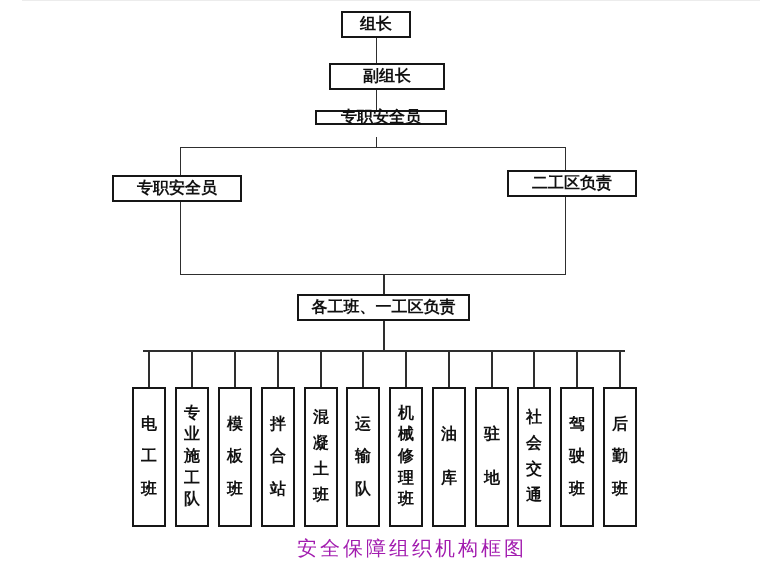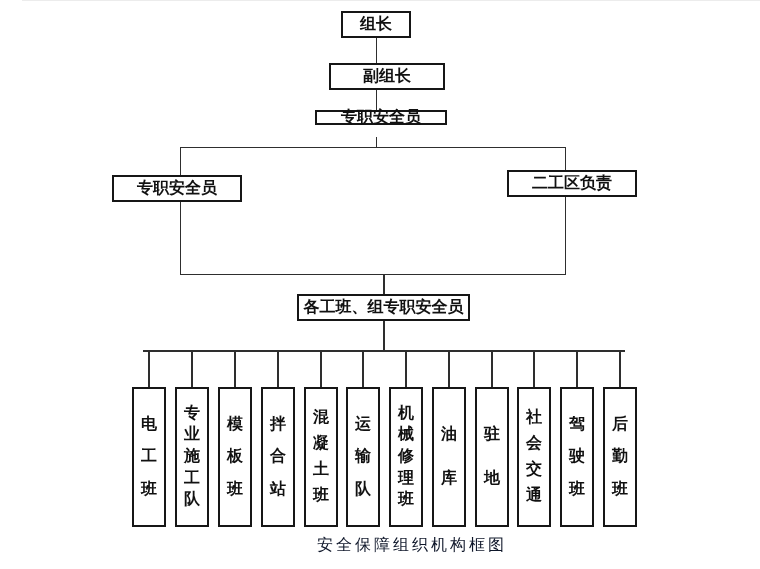--- a/index.html
+++ b/index.html
@@ -76,23 +76,23 @@
     font-size: 16px;
     line-height: 1;
     color: #111111;
   }
 
   .caption {
     position: absolute;
     left: 412px; top: 535px;
     transform: translateX(-50%);
     font-family: "DejaVu Serif", serif;
-    font-size: 16px;
+    font-size: 20px;
     letter-spacing: 3px;
-    color: #0f172a;
+    color: #a21caf;
     white-space: nowrap;
     z-index: 2;
   }
 </style>
 </head>
 <body>
 
 <div id="canvas">
 
   <div class="edge-line"></div>
@@ -124,21 +124,21 @@
   <div class="node" style="left:341px; top:11px;  width:70px;  height:27px;">组长</div>
 
   <div class="node" style="left:329px; top:63px;  width:116px; height:27px;">副组长</div>
 
   <div class="node" style="left:315px; top:110px; width:132px; height:15px;">专职安全员</div>
 
   <div class="node" style="left:112px; top:175px; width:130px; height:27px;">专职安全员</div>
 
   <div class="node" style="left:507px; top:170px; width:130px; height:27px;">二工区负责</div>
 
-  <div class="node" style="left:297px; top:294px; width:173px; height:27px;">各工班、组专职安全员</div>
+  <div class="node" style="left:297px; top:294px; width:173px; height:27px;">各工班、一工区负责</div>
 
   <div class="team" style="left:132px;">
     <div class="team-label">
         <span>电</span>
         <span>工</span>
         <span>班</span>
       </div>
   </div>
   <div class="team" style="left:175px;">
     <div class="team-label">

